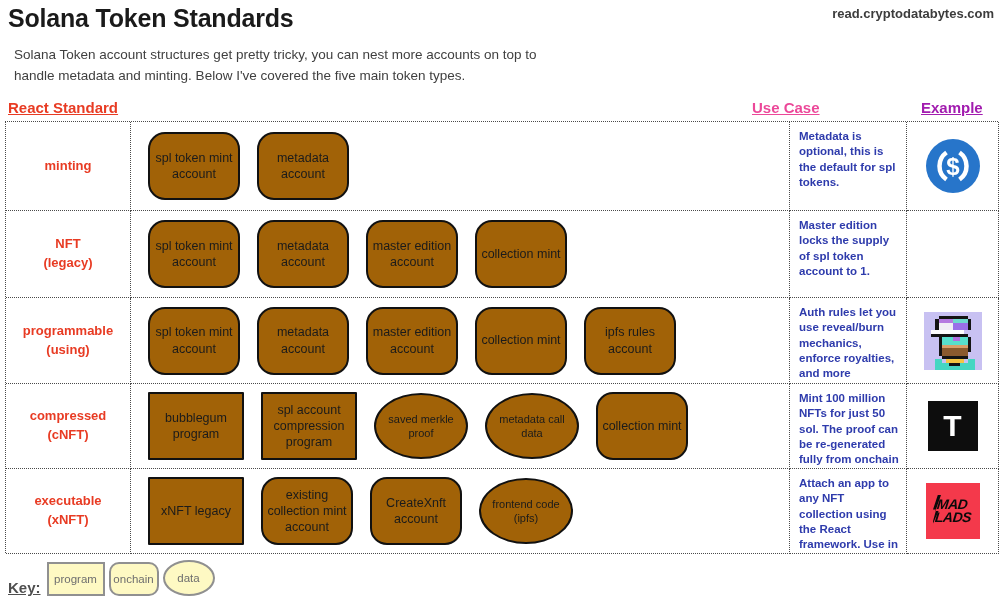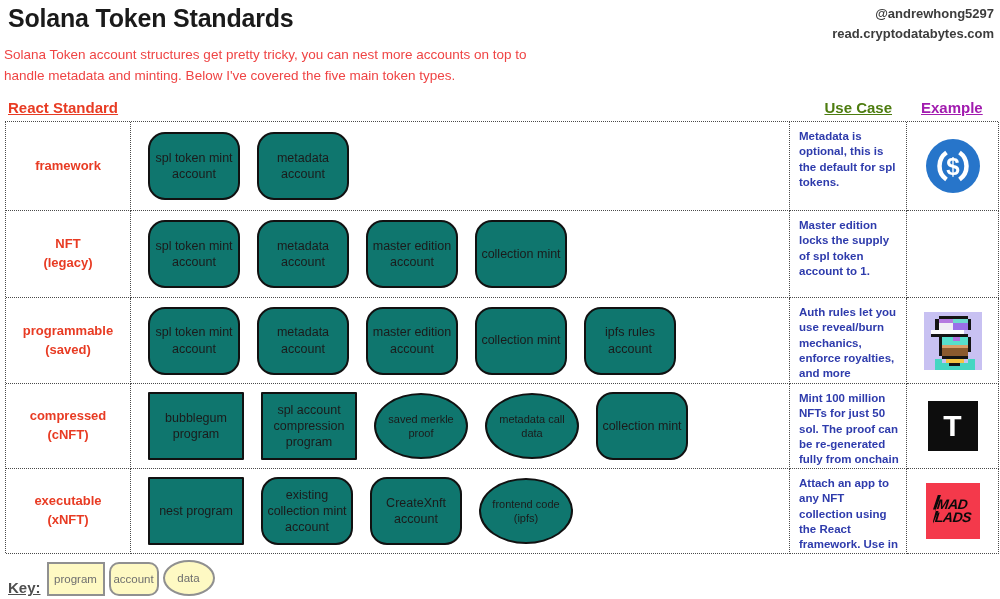--- a/index.html
+++ b/index.html
@@ -13,29 +13,29 @@
   }
   .title {
     position: absolute; left: 8px; top: 4px;
     font-size: 25px; font-weight: 700; color: #1a1a1a; letter-spacing: -0.2px;
   }
   .credits {
     position: absolute; right: 6px; top: 4px;
     text-align: right; font-size: 13px; font-weight: 700; color: #3c3c3c; line-height: 1.5;
   }
   .subtitle {
-    position: absolute; left: 4px; top: 45px;
-    font-size: 13.5px; color: #ef4444; line-height: 1.55;
+    position: absolute; left: 14px; top: 45px;
+    font-size: 13.5px; color: #404040; line-height: 1.55;
   }
   .colhead {
     position: absolute; top: 99px; font-size: 15px; font-weight: 700;
     text-decoration: underline;
   }
   .colhead.token { left: 8px; color: #e83b23; }
-  .colhead.usecase { left: 788px; width: 104px; text-align: right; color: #4d7c0f; }
+  .colhead.usecase { left: 752px; width: 104px; text-align: left; color: #ec4899; }
   .colhead.example { left: 921px; width: 90px; text-align: left; color: #a21caf; }
 
   .table {
     position: absolute; left: 5px; top: 121px;
     width: 993px; height: 432px;
     display: grid;
     grid-template-columns: 125px 659px 117px 92px;
     grid-template-rows: 89px 87px 86px 85px 85px;
     border-top: 1.5px dotted #4a4a4a;
     border-left: 1.5px dotted #4a4a4a;
@@ -54,21 +54,21 @@
   }
   .cell.usecase {
     padding: 7px 5px 4px 9px;
     color: #2e3bac; font-weight: 700; font-size: 11.5px; line-height: 1.33;
   }
   .cell.example { display: flex; align-items: center; justify-content: center; }
 
   .node {
     flex: 0 0 auto;
     display: flex; align-items: center; justify-content: center;
-    text-align: center; background: #0f766e;
+    text-align: center; background: #a16207;
     font-size: 12.5px; color: #1b1b1b; line-height: 1.3; padding: 3px;
   }
   .node.account { width: 92px; height: 68px; border: 2px solid #111; border-radius: 17px; }
   .node.program { width: 96px; height: 68px; border: 2.5px solid #111; border-radius: 1px; }
   .node.data    { width: 94px; height: 66px; border: 2px solid #111; border-radius: 50%; font-size: 11px; }
 
   .icon-box { display: flex; align-items: center; justify-content: center; }
   .tensor {
     width: 50px; height: 50px; background: #0d0d0d;
     display: flex; align-items: center; justify-content: center;
@@ -103,37 +103,36 @@
   .knode.data    { width: 52px; height: 36px; border: 2px solid #909090; border-radius: 50%; }
 </style>
 </head>
 <body>
 
 <div>
 
   <div class="title">Solana Token Standards</div>
 
   <div class="credits">
-    <div>@andrewhong5297</div>
     <div>read.cryptodatabytes.com</div>
   </div>
 
   <div class="subtitle">
     <div>Solana Token account structures get pretty tricky, you can nest more accounts on top to</div>
     <div>handle metadata and minting. Below I've covered the five main token types.</div>
   </div>
 
   <div class="colhead token">React Standard</div>
   <div class="colhead usecase">Use Case</div>
   <div class="colhead example">Example</div>
 
   <div class="table">
 
     <div class="cell label">
-      <span>framework</span>
+      <span>minting</span>
       <span></span>
     </div>
     <div class="cell diagram">
       <div class="node account">spl token mint account</div>
       <div class="node account">metadata account</div>
     </div>
     <div class="cell usecase">Metadata is optional, this is the default for spl tokens.</div>
     <div class="cell example">
       <div class="icon-box">
         <svg width="56" height="56" viewBox="0 0 56 56">
@@ -153,21 +152,21 @@
       <div class="node account">spl token mint account</div>
       <div class="node account">metadata account</div>
       <div class="node account">master edition account</div>
       <div class="node account">collection mint</div>
     </div>
     <div class="cell usecase">Master edition locks the supply of spl token account to 1.</div>
     <div class="cell example"></div>
 
     <div class="cell label">
       <span>programmable</span>
-      <span>(saved)</span>
+      <span>(using)</span>
     </div>
     <div class="cell diagram">
       <div class="node account">spl token mint account</div>
       <div class="node account">metadata account</div>
       <div class="node account">master edition account</div>
       <div class="node account">collection mint</div>
       <div class="node account">ipfs rules account</div>
     </div>
     <div class="cell usecase">Auth rules let you use reveal/burn mechanics, enforce royalties, and more</div>
     <div class="cell example">
@@ -221,38 +220,38 @@
       <div class="tensor">
         <span>T</span>
       </div>
     </div>
 
     <div class="cell label">
       <span>executable</span>
       <span>(xNFT)</span>
     </div>
     <div class="cell diagram">
-      <div class="node program">nest program</div>
+      <div class="node program">xNFT legacy</div>
       <div class="node account">existing collection mint account</div>
       <div class="node account">CreateXnft account</div>
       <div class="node data">frontend code (ipfs)</div>
     </div>
     <div class="cell usecase">Attach an app to any NFT collection using the React framework. Use in the xBackpack app.</div>
     <div class="cell example">
       <div class="madlads">
         <svg class="bolt" viewBox="0 0 10 40">
           <polygon points="6,0 0,18 4,18 -2,40 7,20 3,20 10,0" fill="#0a0a0a"></polygon>
         </svg>
         <span class="ml-line">MAD</span>
         <span class="ml-line l2">LADS</span>
       </div>
     </div>
 
   </div>
 
   <div class="key">
     <span class="key-label">Key:</span>
     <div class="knode program">program</div>
-    <div class="knode account">account</div>
+    <div class="knode account">onchain</div>
     <div class="knode data">data</div>
   </div>
 
 </div>
 
 </body></html>

